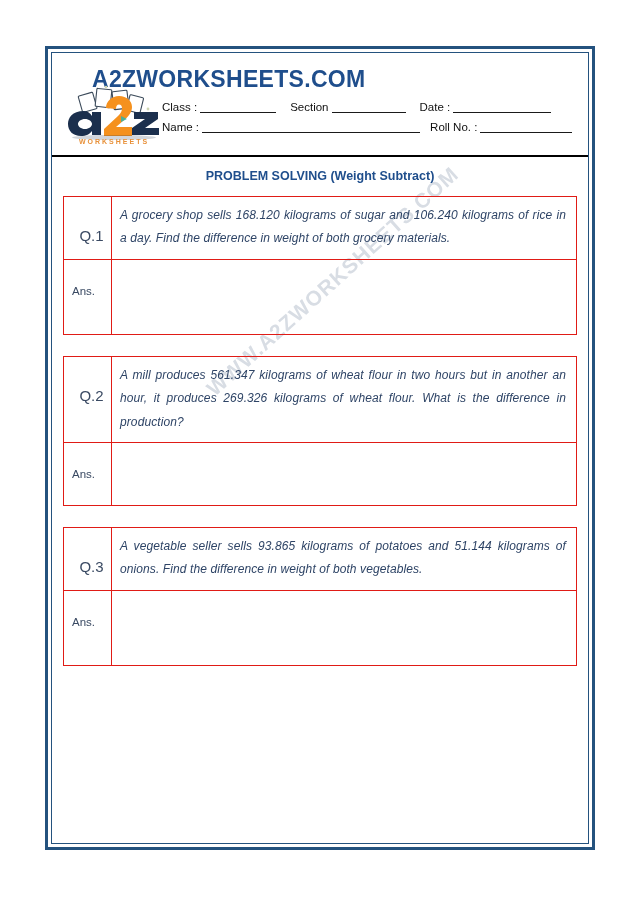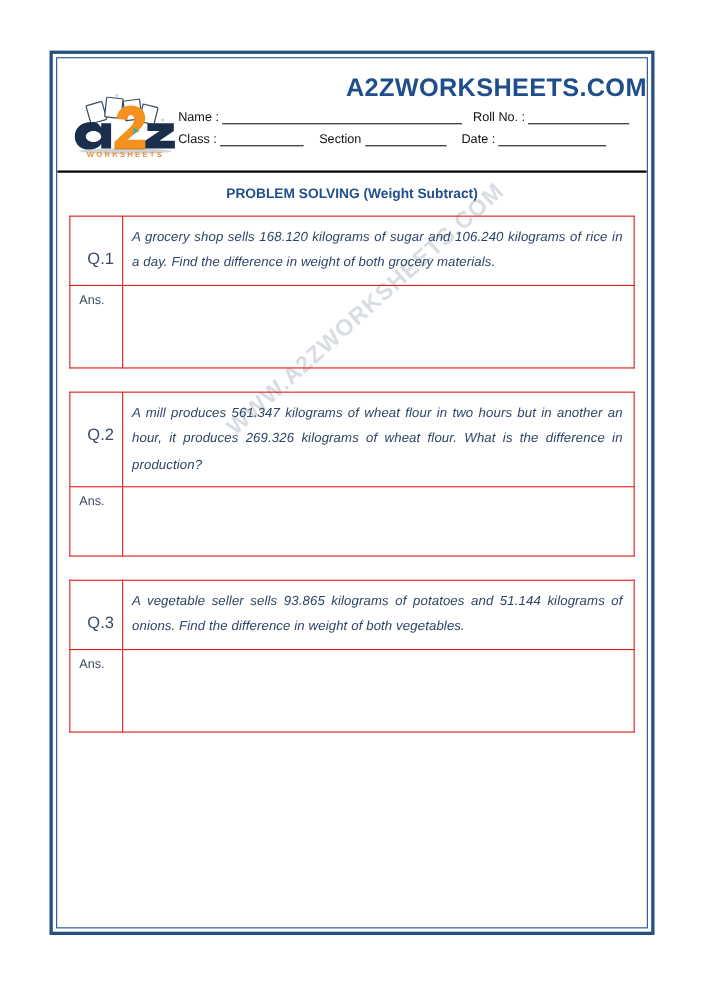--- a/index.html
+++ b/index.html
@@ -62,21 +62,21 @@
   }
 
   
   .header {
     position: relative;
     height: 104px;
     border-bottom: 2px solid #000000;
     box-sizing: border-box;
   }
   .site-title {
-    text-align: right;
+    text-align: left;
     font-size: 23px;
     font-weight: bold;
     color: #1f4e8c;
     letter-spacing: 0.3px;
     padding-top: 13px;
     padding-left: 40px;
   }
 
   
   .logo {
@@ -158,21 +158,21 @@
 
   .q-label {
     font-size: 15px;
     color: #3a4a63;
     padding: 30px 0 0 8px;
     text-align: center;
   }
   .a-label {
     font-size: 11.5px;
     color: #3a4a63;
-    padding: 7px 0 0 8px;
+    padding: 25px 0 0 8px;
     text-align: left;
   }
   .q-text {
     font-size: 12px;
     color: #2e4466;
     line-height: 1.95;
     text-align: justify;
     text-align-last: left;
     padding: 7px 10px 8px 8px;
     letter-spacing: 0.1px;
@@ -230,37 +230,37 @@
             </g>
 
             <ellipse cx="48" cy="52.5" rx="42" ry="2.6" fill="#1b2f4d" opacity="0.2"></ellipse>
           </svg>
           <div class="logo-caption">WORKSHEETS</div>
         </div>
 
         <div class="site-title">A2ZWORKSHEETS.COM</div>
 
         <div class="fields">
-          <div class="field-row">
-            <span class="field-label">Name :</span>
-            <span class="field-line fl-name"></span>
-            <span class="gap-sm"></span>
-            <span class="field-label">Roll No. :</span>
-            <span class="field-line fl-roll"></span>
-          </div>
           <div class="field-row">
             <span class="field-label">Class :</span>
             <span class="field-line fl-class"></span>
             <span class="gap-md"></span>
             <span class="field-label">Section</span>
             <span class="field-line fl-sec"></span>
             <span class="gap-md"></span>
             <span class="field-label">Date :</span>
             <span class="field-line fl-date"></span>
           </div>
+          <div class="field-row">
+            <span class="field-label">Name :</span>
+            <span class="field-line fl-name"></span>
+            <span class="gap-sm"></span>
+            <span class="field-label">Roll No. :</span>
+            <span class="field-line fl-roll"></span>
+          </div>
         </div>
       </div>
 
       <div class="sheet-title">PROBLEM SOLVING (Weight Subtract)</div>
 
       <div class="qwrap">
 
         <table class="qblock">
           <colgroup>
               <col class="col-label">

